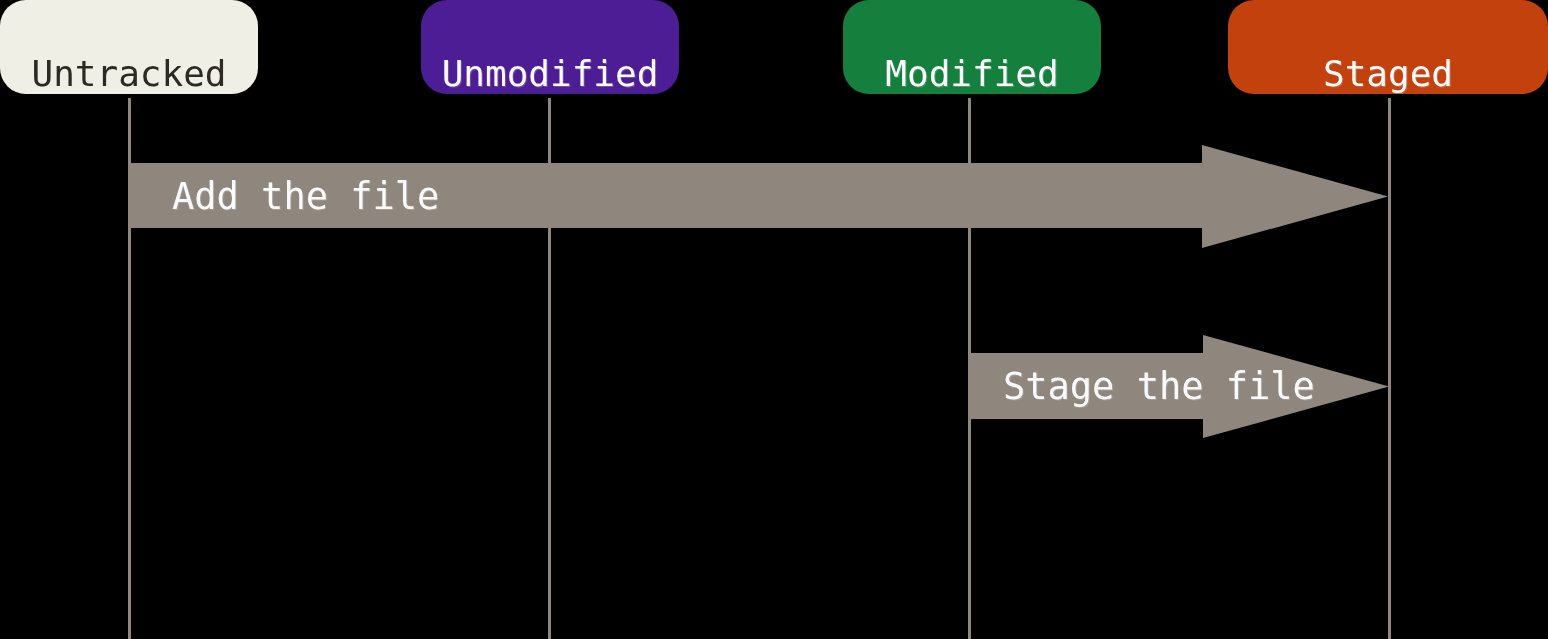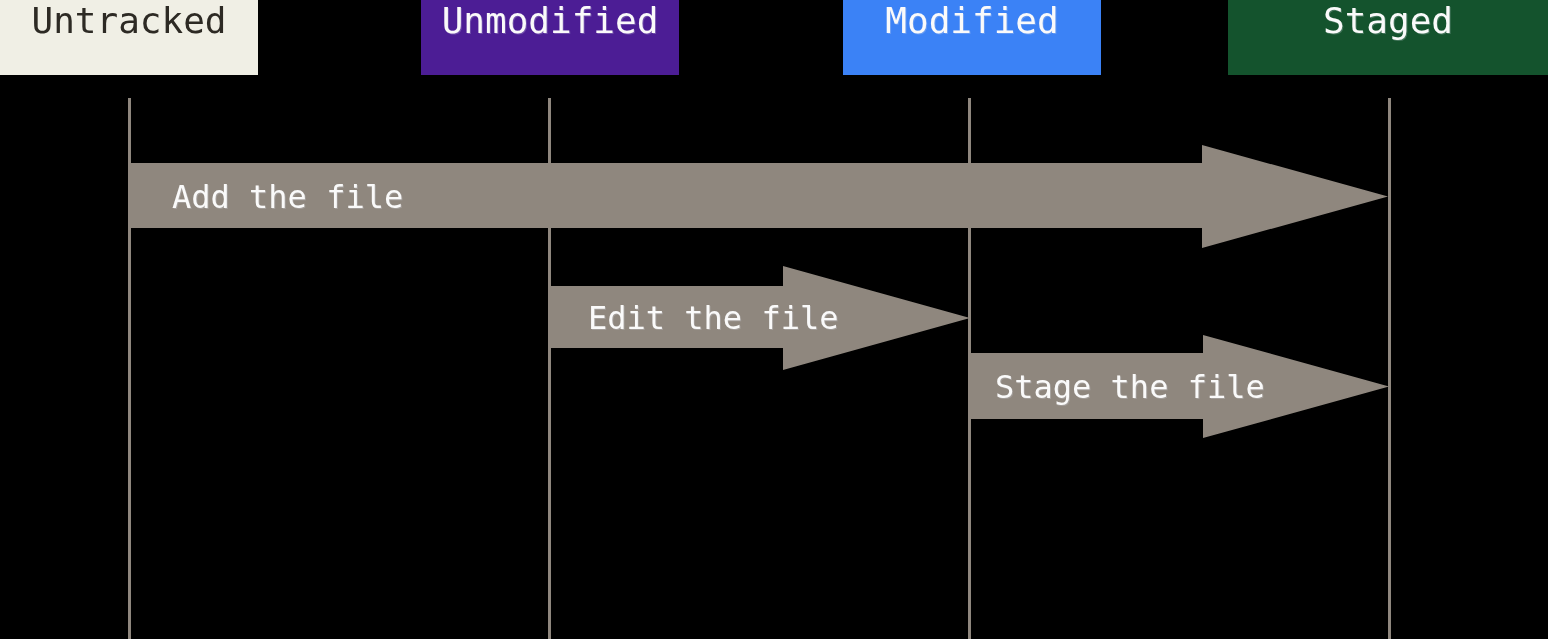--- a/index.html
+++ b/index.html
@@ -12,31 +12,32 @@
     width: 1548px;
     height: 639px;
     background: #000000;
     overflow: hidden;
     font-family: "DejaVu Sans Mono", "Liberation Mono", monospace;
   }
   
   .state {
     position: absolute;
     top: 0;
-    height: 75px;
+    height: 94px;
     display: flex;
-    align-items: flex-start;
+    align-items: flex-end;
     justify-content: center;
     font-size: 36px;
     letter-spacing: 0px;
+    border-radius: 26px;
   }
   .state-untracked  { left: 0;      width: 258px; background: #F0EFE5; color: #2D2A24; }
   .state-unmodified { left: 421px;  width: 258px; background: #4c1d95; color: #FAFAFA; }
-  .state-modified   { left: 843px;  width: 258px; background: #3b82f6; color: #FAFAFA; }
-  .state-staged     { left: 1228px; width: 320px; background: #14532d; color: #FAFAFA; }
+  .state-modified   { left: 843px;  width: 258px; background: #15803d; color: #FAFAFA; }
+  .state-staged     { left: 1228px; width: 320px; background: #c2410c; color: #FAFAFA; }
   .state-unmodified .state-label,
   .state-modified .state-label,
   .state-staged .state-label,
   .arrow-label {
     text-shadow: 1px 1px 0 rgba(220,225,235,0.25);
   }
   
   .lifeline {
     position: absolute;
     top: 98px;
@@ -49,37 +50,37 @@
   .lifeline-unmodified { left: 548px; }
   .lifeline-modified   { left: 968px; }
   .lifeline-staged     { left: 1388px; }
   
   .arrow {
     position: absolute;
     background: #8F877E;
     display: flex;
     align-items: center;
     color: #FAFAFA;
-    font-size: 32px;
+    font-size: 37px;
     box-sizing: border-box;
     z-index: 1;
   }
   .arrow-add {
     left: 129px; top: 145px; width: 1259px; height: 103px;
     padding-left: 43px;
     clip-path: polygon(0 18px, 1073px 18px, 1073px 0, 100% 51.5px, 1073px 103px, 1073px 83px, 0 83px);
   }
   .arrow-edit {
     left: 549px; top: 266px; width: 421px; height: 104px;
     padding-left: 39px;
     clip-path: polygon(0 20px, 234px 20px, 234px 0, 100% 52px, 234px 104px, 234px 82px, 0 82px);
   }
   .arrow-stage {
     left: 969px; top: 335px; width: 420px; height: 103px;
-    padding-left: 26px;
+    padding-left: 34px;
     clip-path: polygon(0 18px, 234px 18px, 234px 0, 100% 51.5px, 234px 103px, 234px 84px, 0 84px);
   }
   .arrow-remove {
     left: 126px; top: 409px; width: 424px; height: 104px;
     padding-left: 107px;
     clip-path: polygon(0 52px, 189px 0, 189px 19px, 100% 19px, 100% 86px, 189px 86px, 189px 104px);
   }
   .arrow-commit {
     left: 548px; top: 505px; width: 841px; height: 103px;
     padding-left: 409px;
@@ -105,20 +106,17 @@
   </div>
 
   <div class="lifeline lifeline-untracked"></div>
   <div class="lifeline lifeline-unmodified"></div>
   <div class="lifeline lifeline-modified"></div>
   <div class="lifeline lifeline-staged"></div>
 
   <div class="arrow arrow-add">
     <span class="arrow-label">Add the file</span>
   </div>
-  <div class="arrow arrow-edit">
-    <span class="arrow-label">Edit the file</span>
-  </div>
   <div class="arrow arrow-stage">
     <span class="arrow-label">Stage the file</span>
   </div>
 
 </div>
 
 </body></html>

